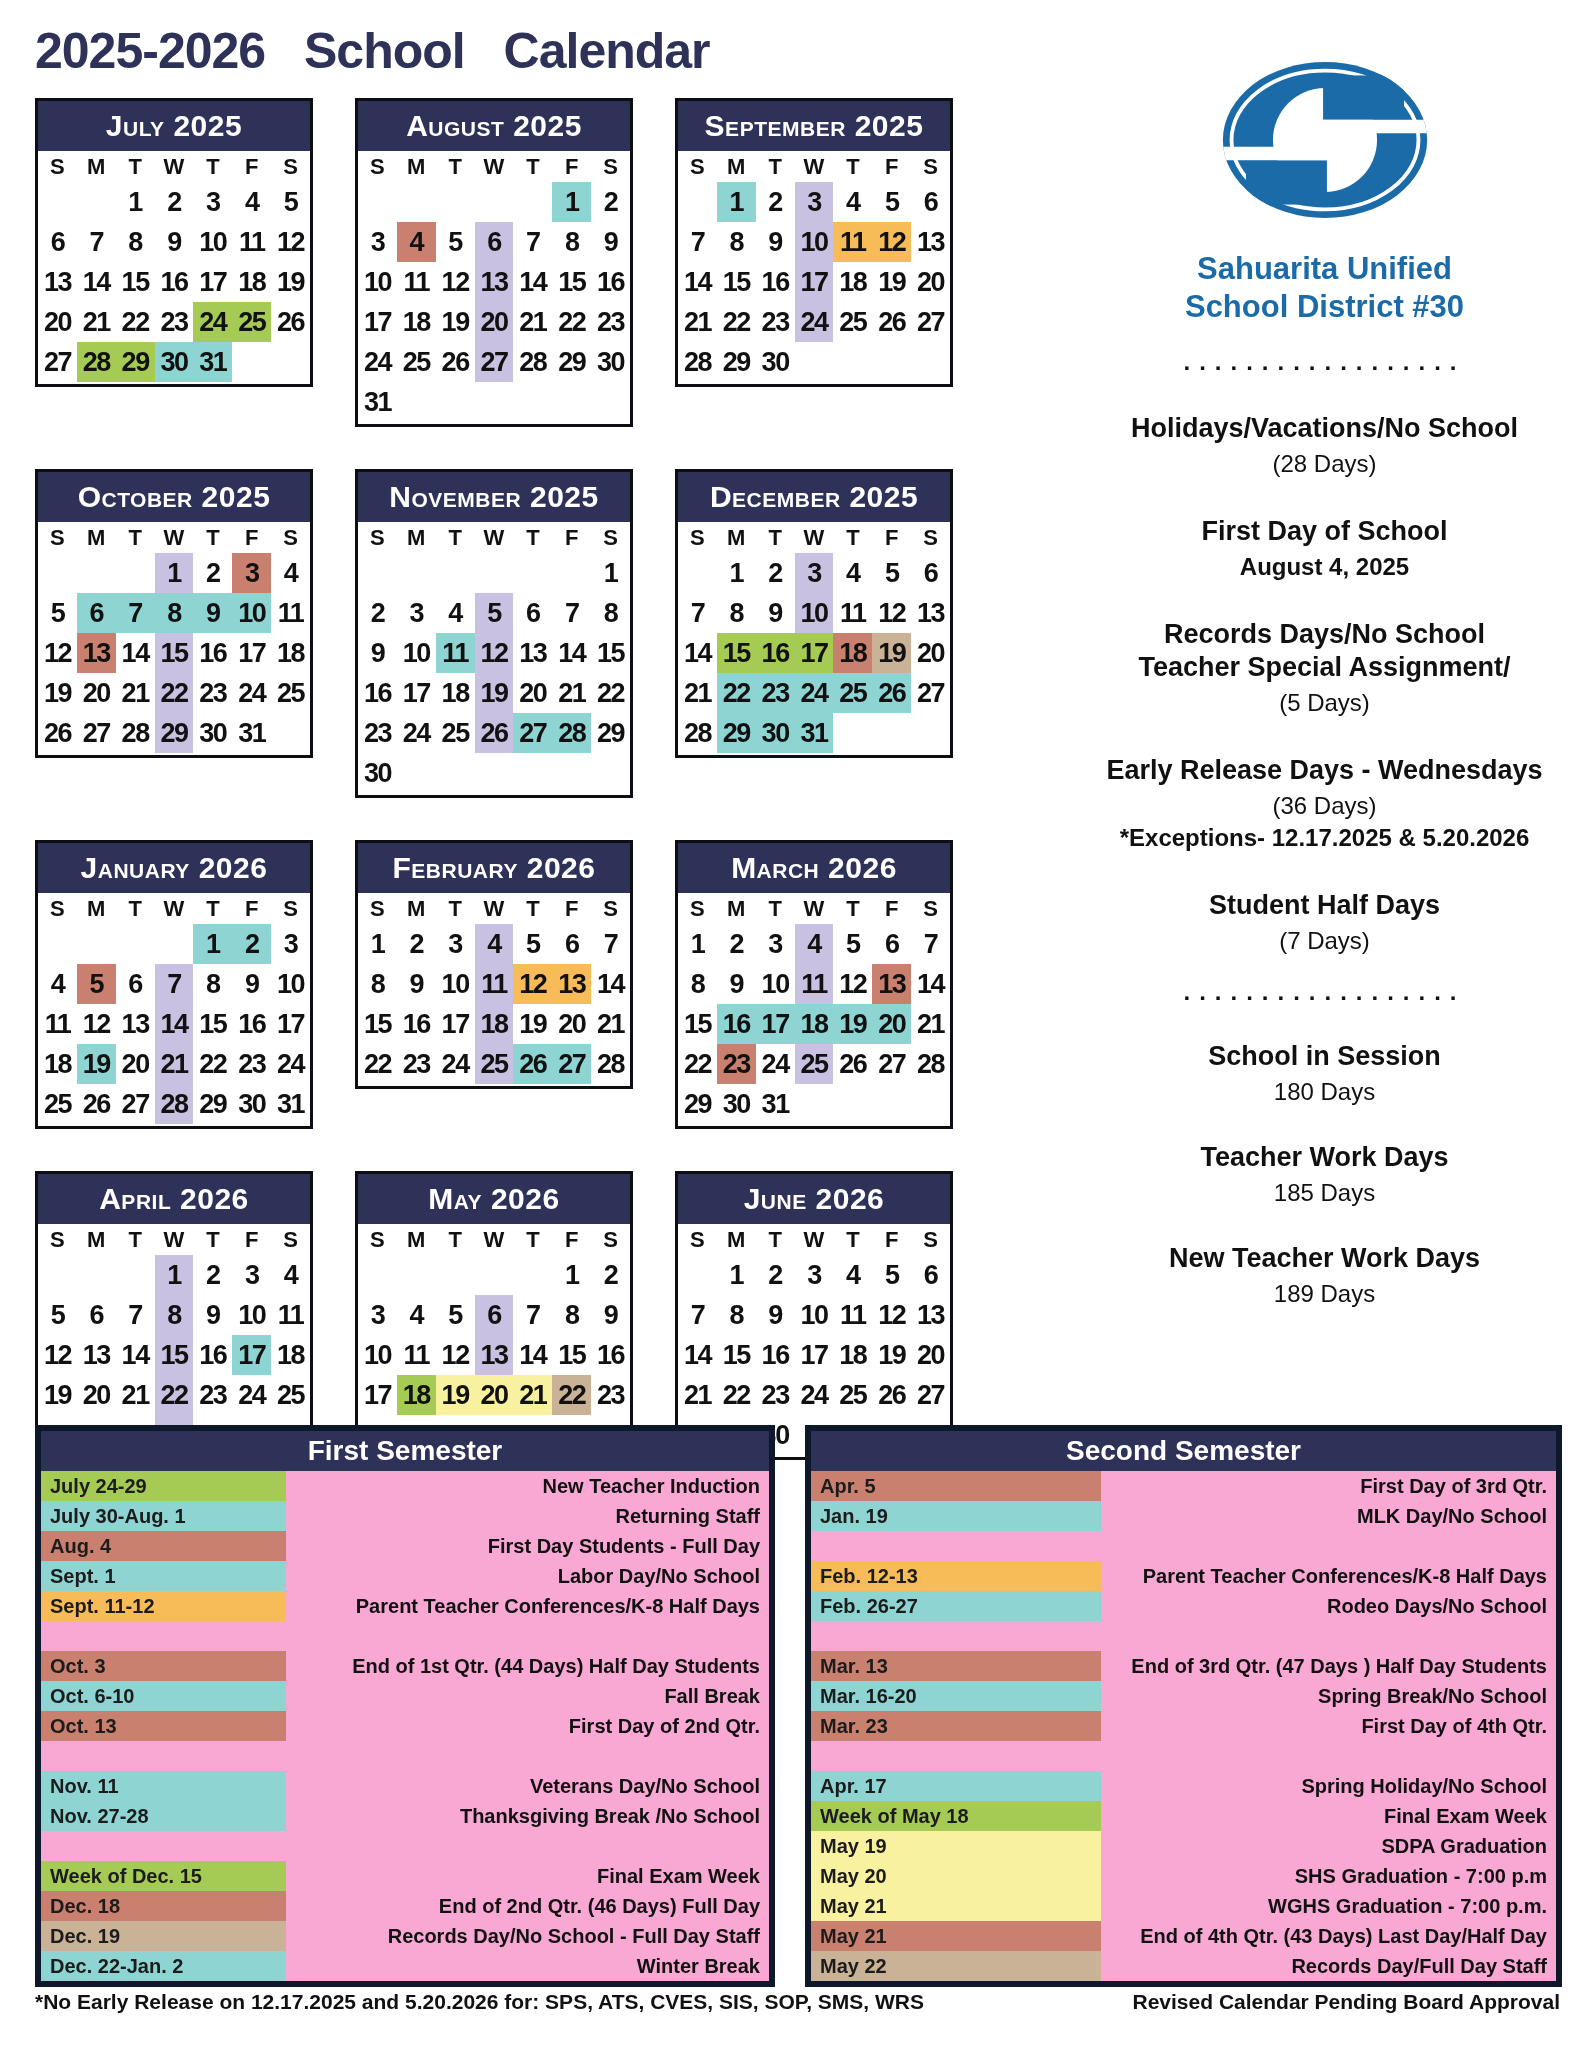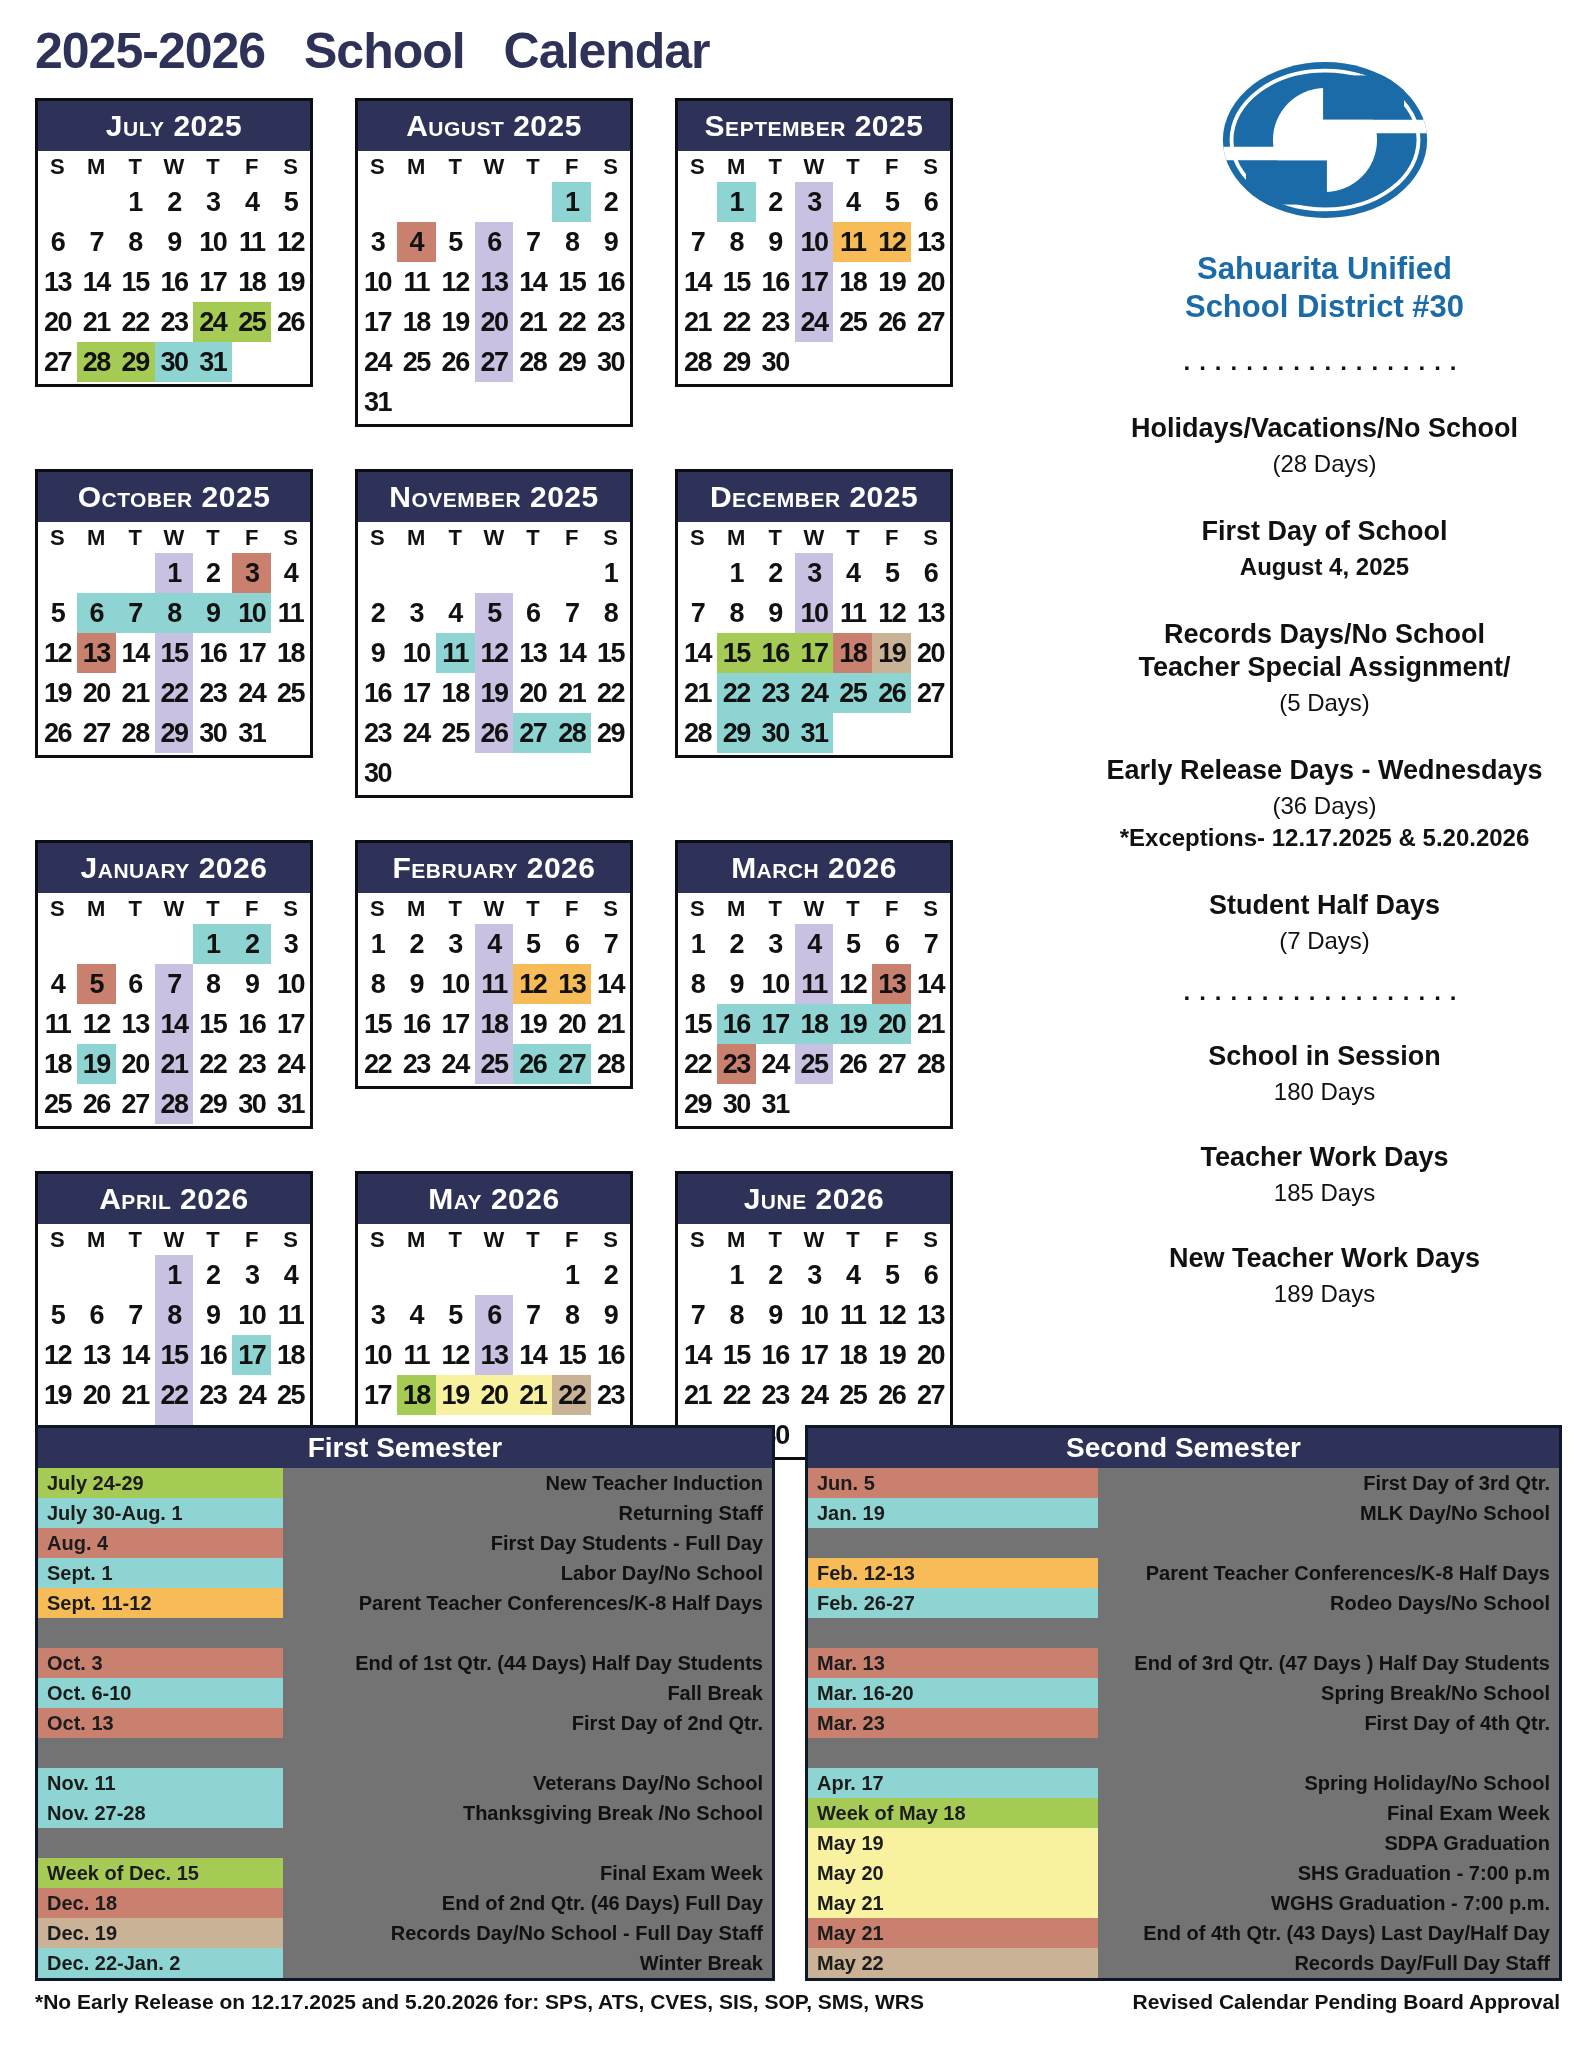--- a/index.html
+++ b/index.html
@@ -40,21 +40,21 @@
   .legend-sec { margin-top:36px; }
   .legend-title { font-weight:bold; font-size:27px; line-height:33px; }
   .legend-sub { font-size:24px; line-height:30px; margin-top:4px; }
   .legend-sub.bold { font-weight:bold; }
   .legend-note { font-weight:bold; font-size:24px; line-height:30px; margin-top:2px; }
   .totals-sec { margin-top:34px; }
   .totals-title { font-weight:bold; font-size:27px; line-height:33px; }
   .totals-value { font-size:24px; line-height:30px; margin-top:4px; }
 
   
-  .sem-table { position:absolute; top:1425px; border:3px solid #0f172a; background:#737373; }
+  .sem-table { position:absolute; top:1425px; border:6px solid #0f172a; background:#f9a8d4; }
   #table-first  { left:35px;  width:740px; }
   #table-second { left:805px; width:757px; }
   .sem-header {
     background:#2e3158; color:#fff; height:40px;
     display:flex; align-items:center; justify-content:center;
     font-weight:bold; font-size:28px;
   }
   .sem-group { margin-bottom:30px; }
   .sem-group:last-child { margin-bottom:0; }
   .sem-row { display:flex; height:30px; }
@@ -769,21 +769,21 @@
         <div class="sem-row">
           <div class="sem-date" style="background: rgb(142, 212, 210);">Dec. 22-Jan. 2</div>
           <div class="sem-desc">Winter Break</div>
         </div>
       </div>
     </div>
   <div id="table-second" class="sem-table">
       <div class="sem-header">Second Semester</div>
       <div class="sem-group">
         <div class="sem-row">
-          <div class="sem-date" style="background: rgb(201, 128, 111);">Jun. 5</div>
+          <div class="sem-date" style="background: rgb(201, 128, 111);">Apr. 5</div>
           <div class="sem-desc">First Day of 3rd Qtr.</div>
         </div>
         <div class="sem-row">
           <div class="sem-date" style="background: rgb(142, 212, 210);">Jan. 19</div>
           <div class="sem-desc">MLK Day/No School</div>
         </div>
       </div>
       <div class="sem-group">
         <div class="sem-row">
           <div class="sem-date" style="background: rgb(247, 187, 88);">Feb. 12-13</div>

